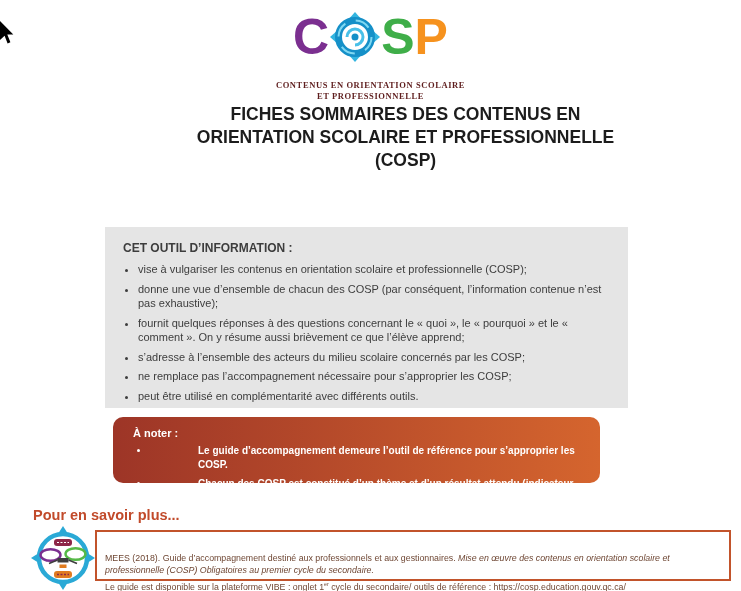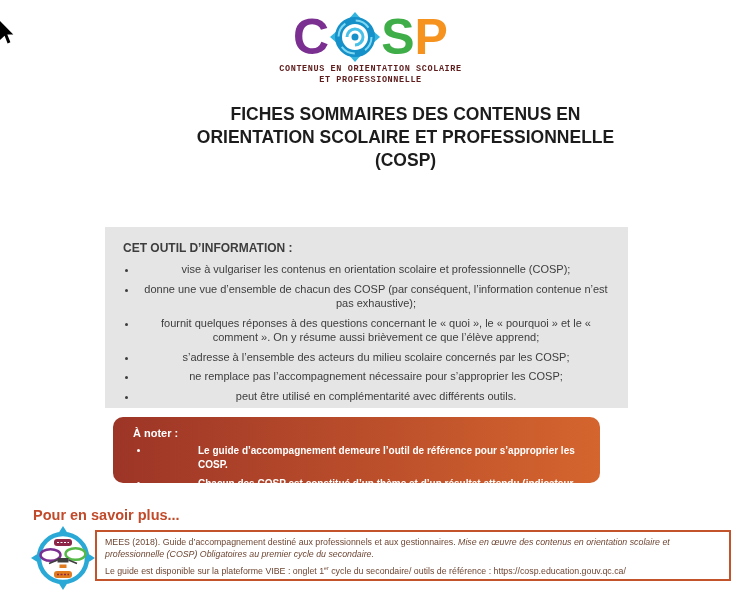--- a/index.html
+++ b/index.html
@@ -11,51 +11,51 @@
   .cursor{position:absolute;left:-1px;top:21px;z-index:50;}
 
   
   .logo{position:absolute;top:12px;left:0;width:741px;text-align:center;}
   .logo-word{display:flex;align-items:center;justify-content:center;gap:0px;
     font-weight:bold;font-size:50px;line-height:1;}
   .logo-letter-c{color:#7b2f90;}
   .logo-letter-s{color:#3fae49;}
   .logo-letter-p{color:#f6921e;}
   .logo-o{width:50px;height:50px;margin:0 1px;display:inline-block;}
-  .logo-caption{margin-top:2px;font-family:Liberation Mono, monospace;
+  .logo-caption{margin-top:18px;font-family:Liberation Serif, serif;
     font-size:8.5px;color:#5e1d1d;line-height:1.35;letter-spacing:0.6px;font-weight:bold;}
 
   
   .title{position:absolute;top:103px;left:0;width:741px;text-align:center;
     color:#1c1c1c;font-weight:bold;font-size:17.5px;line-height:23px;margin-left:35px;}
   .subtitle{position:absolute;top:182px;left:0;width:741px;text-align:center;
     color:#ec4899;font-weight:bold;font-size:17.5px;margin-top:44px;}
   .subtitle sup{font-size:0.55em;vertical-align:super;}
 
   
   .info-box{position:absolute;left:105px;top:227px;width:523px;height:181px;
     background:#e5e5e5;color:#3d3d3d;box-sizing:border-box;}
   .info-heading{margin:14px 0 7px 18px;font-size:12px;font-weight:bold;}
-  .info-list{margin:0;padding:0 14px 0 33px;font-size:11px;line-height:14.5px;text-align:center;}
+  .info-list{margin:0;padding:0 14px 0 33px;font-size:11px;line-height:14.5px;}
   .info-list li{margin-bottom:5px;}
 
   
   .note-box{position:absolute;left:113px;top:417px;width:487px;height:66px;
     border-radius:10px;background:linear-gradient(90deg,#9d3527,#d5652e);
     color:#ffffff;box-sizing:border-box;padding:10px 10px 0 20px;}
   .note-heading{font-size:11px;font-weight:bold;margin-bottom:5px;}
   .note-list{margin:0;padding-left:17px;font-size:10px;font-weight:bold;line-height:14px;}
   .note-list li{margin-bottom:5px;padding-left:48px;}
 
   
   .learn-more{position:absolute;left:33px;top:507px;font-size:14.5px;
     font-weight:bold;color:#c14a2a;}
   .footer-icon{position:absolute;left:30px;top:525px;width:66px;height:66px;}
   .ref-box{position:absolute;left:95px;top:530px;width:636px;height:51px;
-    border:2px solid #c2532b;box-sizing:border-box;padding:4px 8px 0 8px;
+    border:2px solid #c2532b;box-sizing:border-box;padding:20px 8px 0 8px;
     font-size:8.8px;color:#6e4633;line-height:1.4;}
   .ref-box p{margin:0 0 4px 0;}
   .ref-italic{font-style:italic;}
   .ref-box sup{font-size:0.6em;vertical-align:super;}
 </style>
 </head>
 <body>
 
 <div class="cursor">
   <svg width="17" height="25" viewBox="0 0 17 25">

